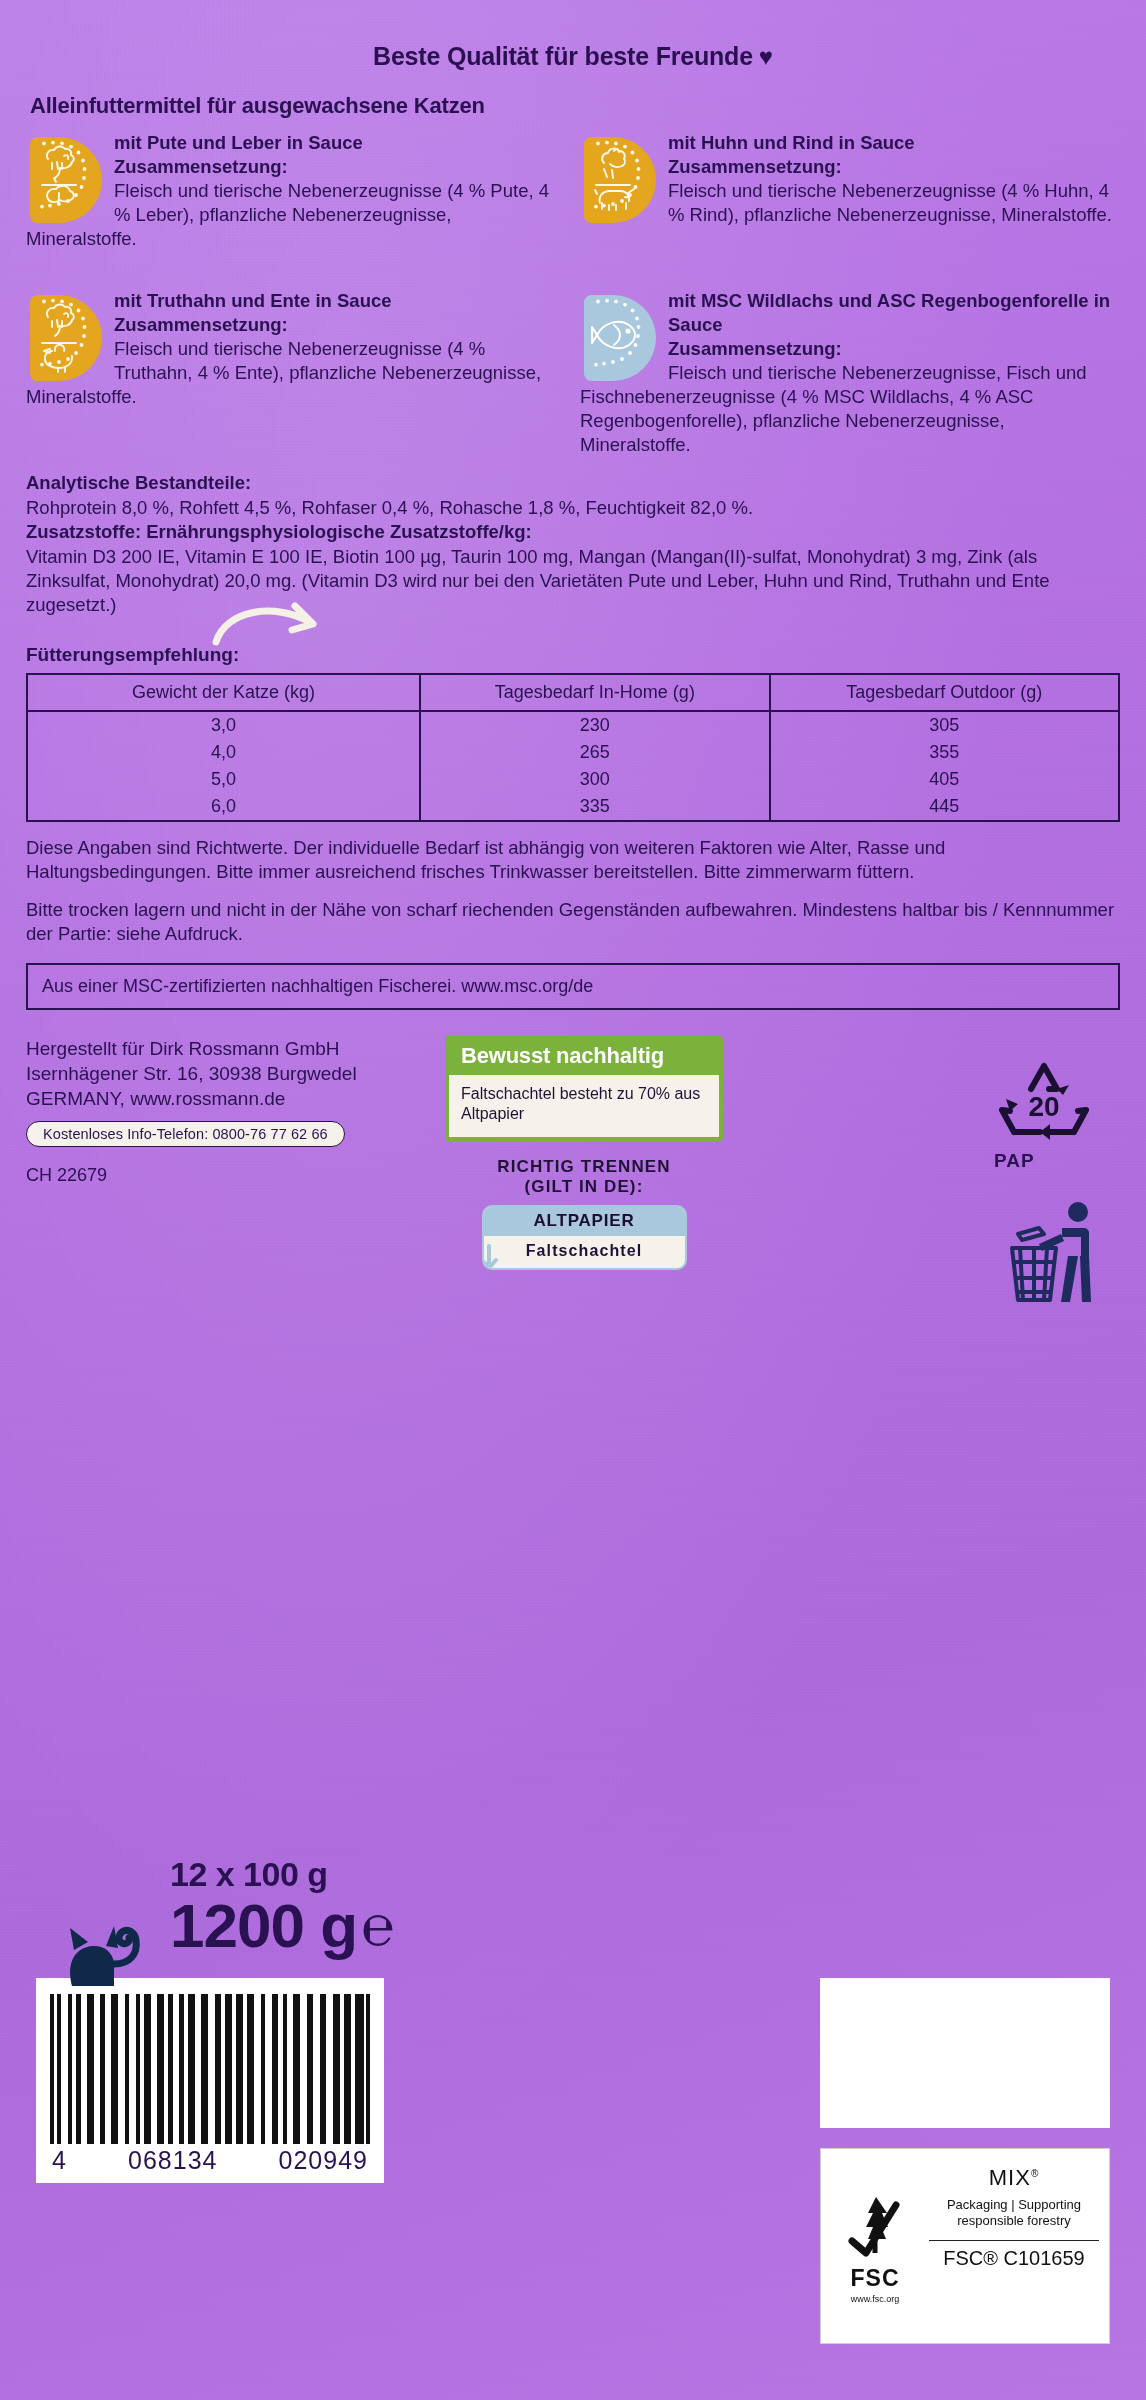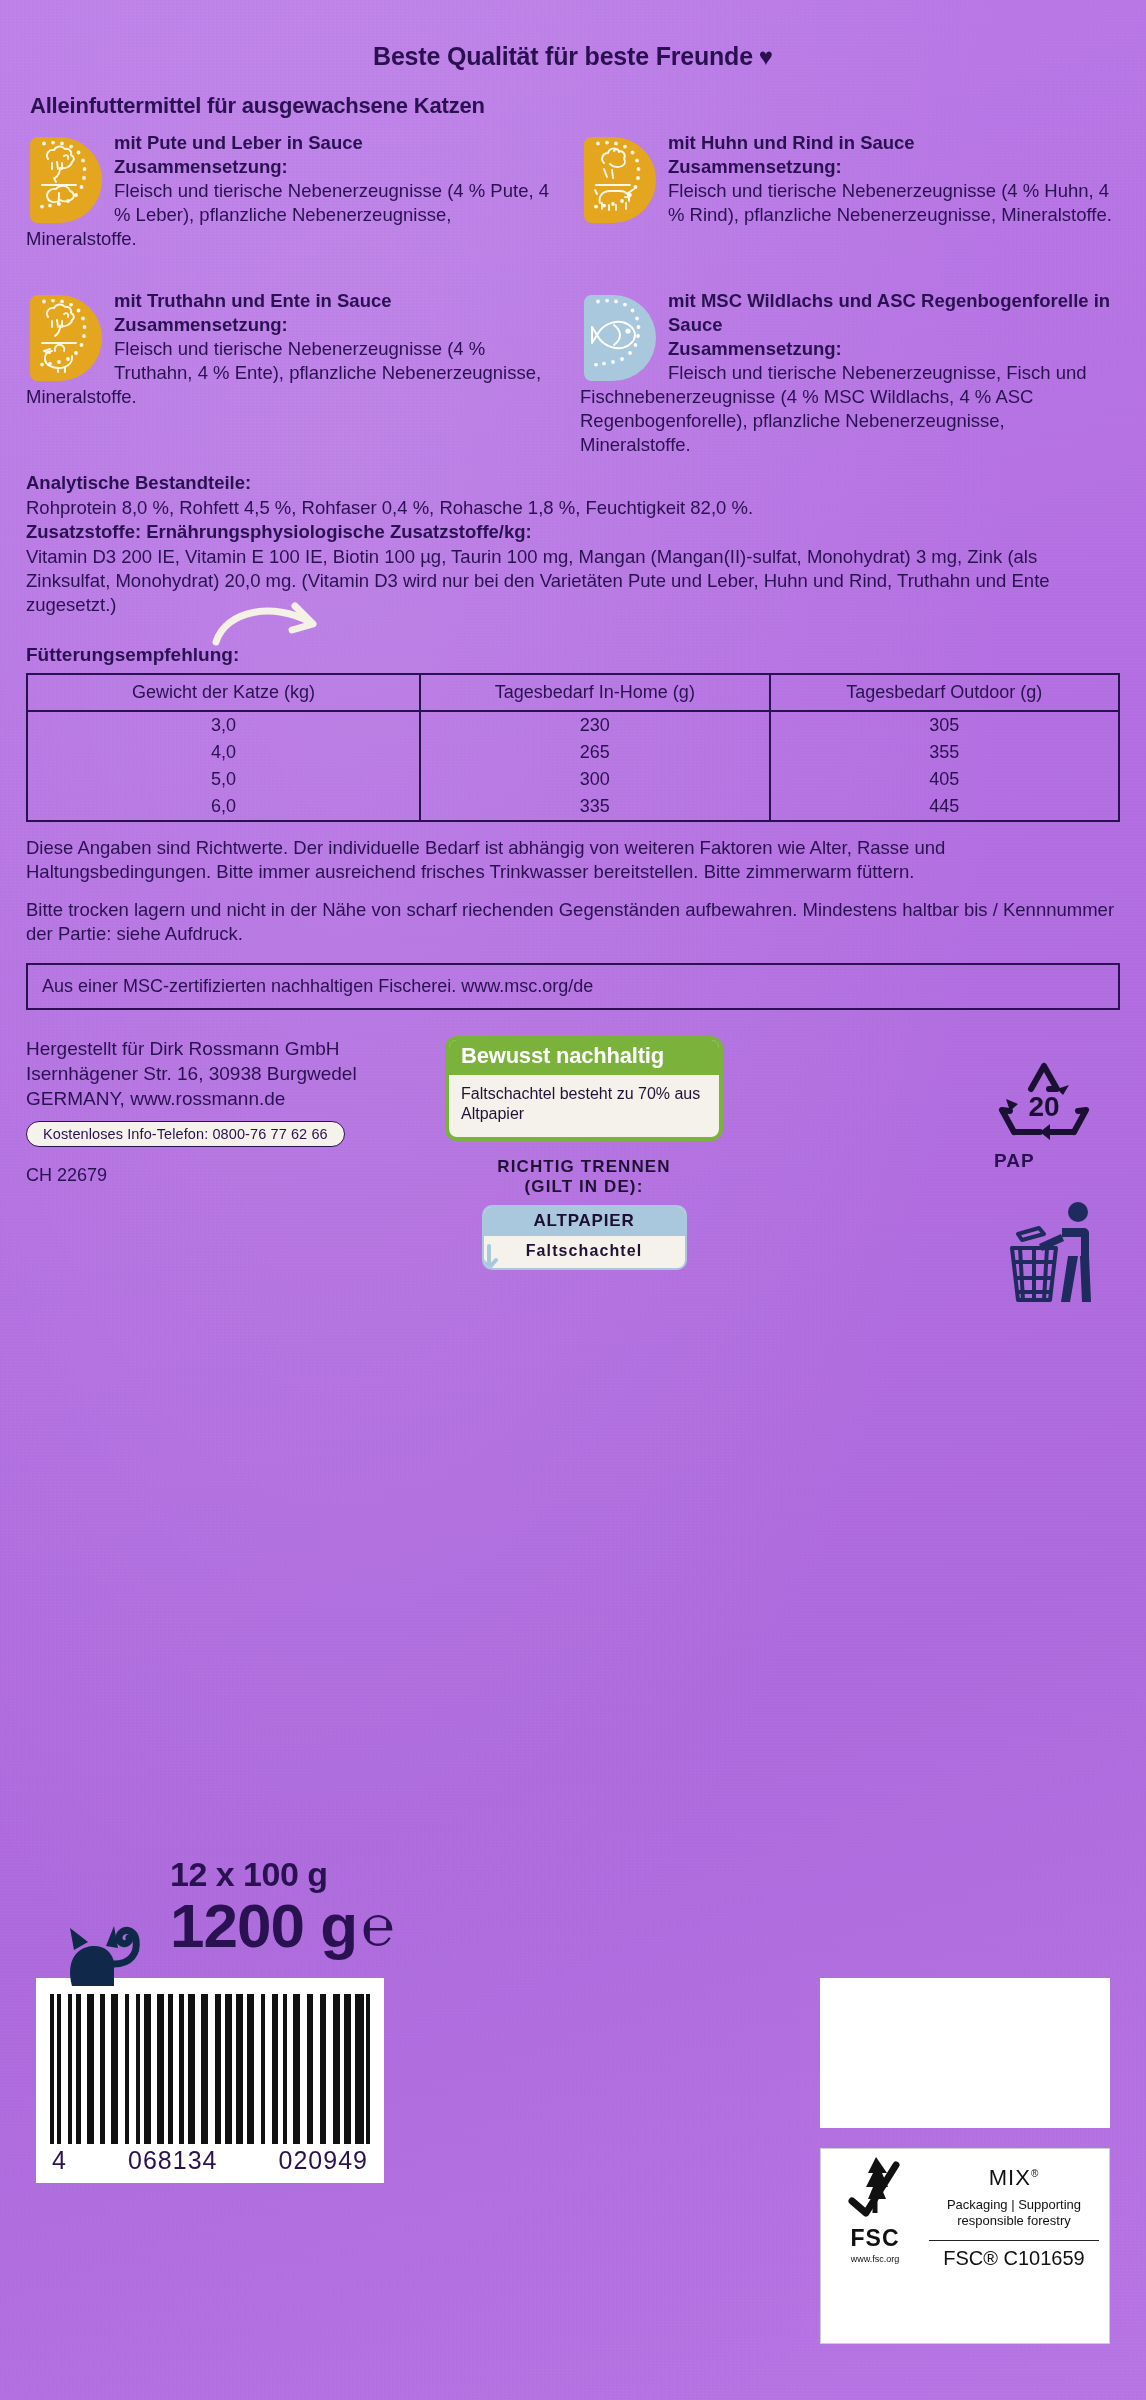--- a/index.html
+++ b/index.html
@@ -129,21 +129,21 @@
     padding:4px 16px;
     font-size:14.5px;
     letter-spacing:.1px;
   }
   .ch{ font-size:18px; margin-top:18px; }
 
   .fright{ flex:1; position:relative; padding-left:14px; }
   .eco{
     width:278px;
     border:4px solid #7ab23c;
-    border-radius:12px;
+    border-radius:4px;
     background:#f4f2ea;
     overflow:hidden;
   }
   .eco .eco-t{
     background:#7ab23c; color:#fff;
     font-weight:bold; font-size:22px;
     padding:3px 12px 6px;
     letter-spacing:-.2px;
   }
   .eco .eco-b{ padding:9px 12px 12px; font-size:16px; line-height:1.28; color:#201236; }
@@ -204,21 +204,21 @@
     position:absolute; right:36px; top:1978px;
     width:290px; height:150px; background:#fff; z-index:3;
   }
   .fsc{
     position:absolute; right:36px; top:2148px;
     width:290px; height:196px; background:#fff;
     border:1px solid #cfcfcf;
     display:flex; z-index:3;
     color:#111;
   }
-  .fsc-l{ width:108px; display:flex; flex-direction:column; align-items:center; border-right:0; }
+  .fsc-l{ width:108px; display:flex; flex-direction:column; align-items:center; justify-content:center; border-right:0; }
   .fsc-l .tree{ width:58px; height:72px; }
   .fsc-l .fsclabel{ font-size:23px; font-weight:bold; letter-spacing:1px; margin-top:4px; }
   .fsc-l .fscurl{ font-size:9px; margin-top:2px; }
   .fsc-r{ flex:1; padding:16px 10px 0 0; text-align:center; }
   .fsc-r .mix{ font-size:22px; letter-spacing:1px; }
   .fsc-r .desc{ font-size:13px; line-height:1.25; margin-top:6px; }
   .fsc-r .code{ font-size:20px; margin-top:10px; border-top:1px solid #222; padding-top:6px; }
   .reg{ font-size:10px; vertical-align:super; }
 </style>
 </head>

